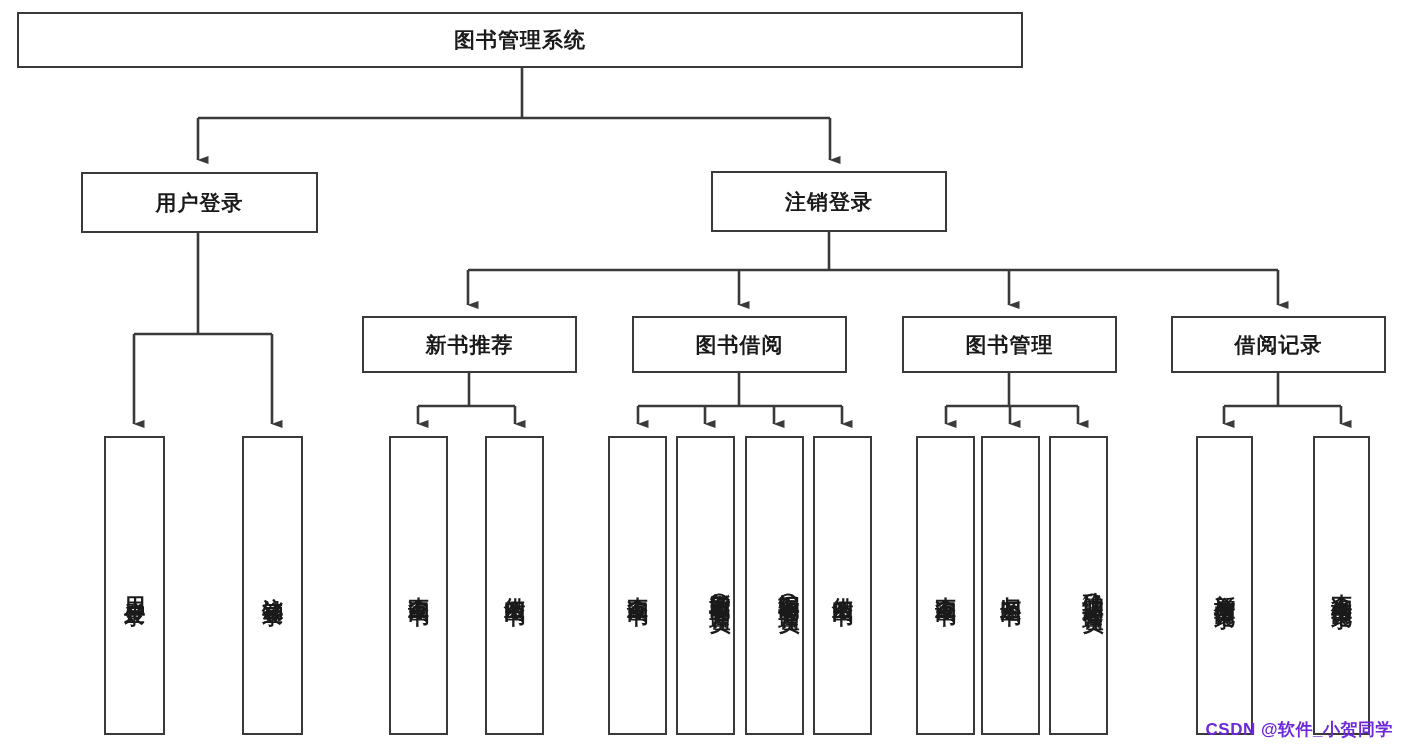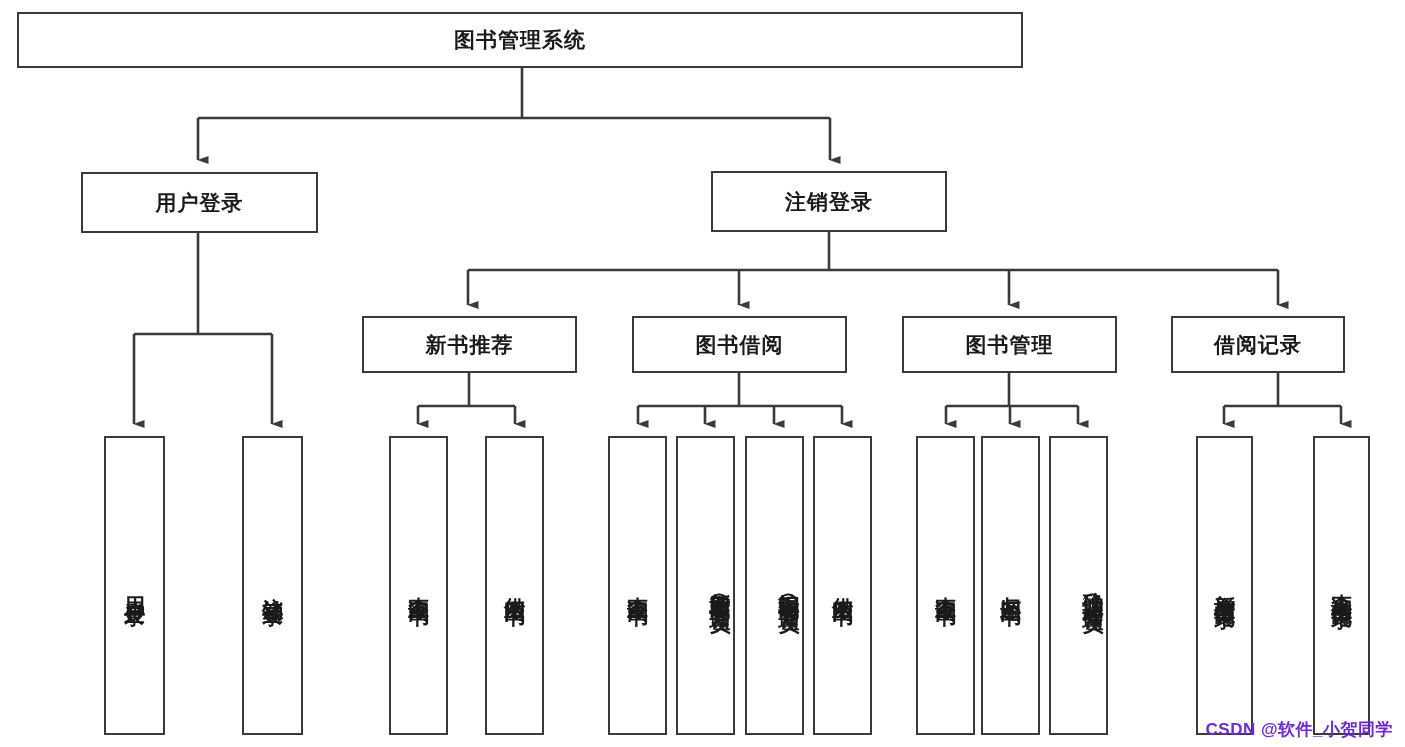--- a/index.html
+++ b/index.html
@@ -124,21 +124,21 @@
   </svg>
 
   <div class="node horiz" style="left:17px; top:12px; width:1006px; height:56px;">图书管理系统</div>
 
   <div class="node horiz" style="left:81px; top:172px; width:237px; height:61px;">用户登录</div>
   <div class="node horiz" style="left:711px; top:171px; width:236px; height:61px;">注销登录</div>
 
   <div class="node horiz" style="left:632px; top:316px; width:215px; height:57px;">图书借阅</div>
   <div class="node horiz" style="left:362px; top:316px; width:215px; height:57px;">新书推荐</div>
   <div class="node horiz" style="left:902px; top:316px; width:215px; height:57px;">图书管理</div>
-  <div class="node horiz" style="left:1171px; top:316px; width:174px; height:57px;">借阅记录</div>
+  <div class="node horiz" style="left:1171px; top:316px; width:215px; height:57px;">借阅记录</div>
 
   <div class="node vert midal" style="left:104px; top:436px; width:61px; height:299px;">用户登录</div>
   <div class="node vert midal" style="left:242px; top:436px; width:61px; height:299px;">注销登录</div>
 
   <div class="node vert midal" style="left:389px; top:436px; width:59px; height:299px;">查询图书</div>
   <div class="node vert midal" style="left:485px; top:436px; width:59px; height:299px;">借阅图书</div>
 
   <div class="node vert midal" style="left:608px; top:436px; width:59px; height:299px;">查询图书</div>
   <div class="node vert topal" style="left:676px; top:436px; width:59px; height:299px;">新增图书（管理员）</div>
   <div class="node vert topal" style="left:745px; top:436px; width:59px; height:299px;">编辑图书（管理员）</div>

